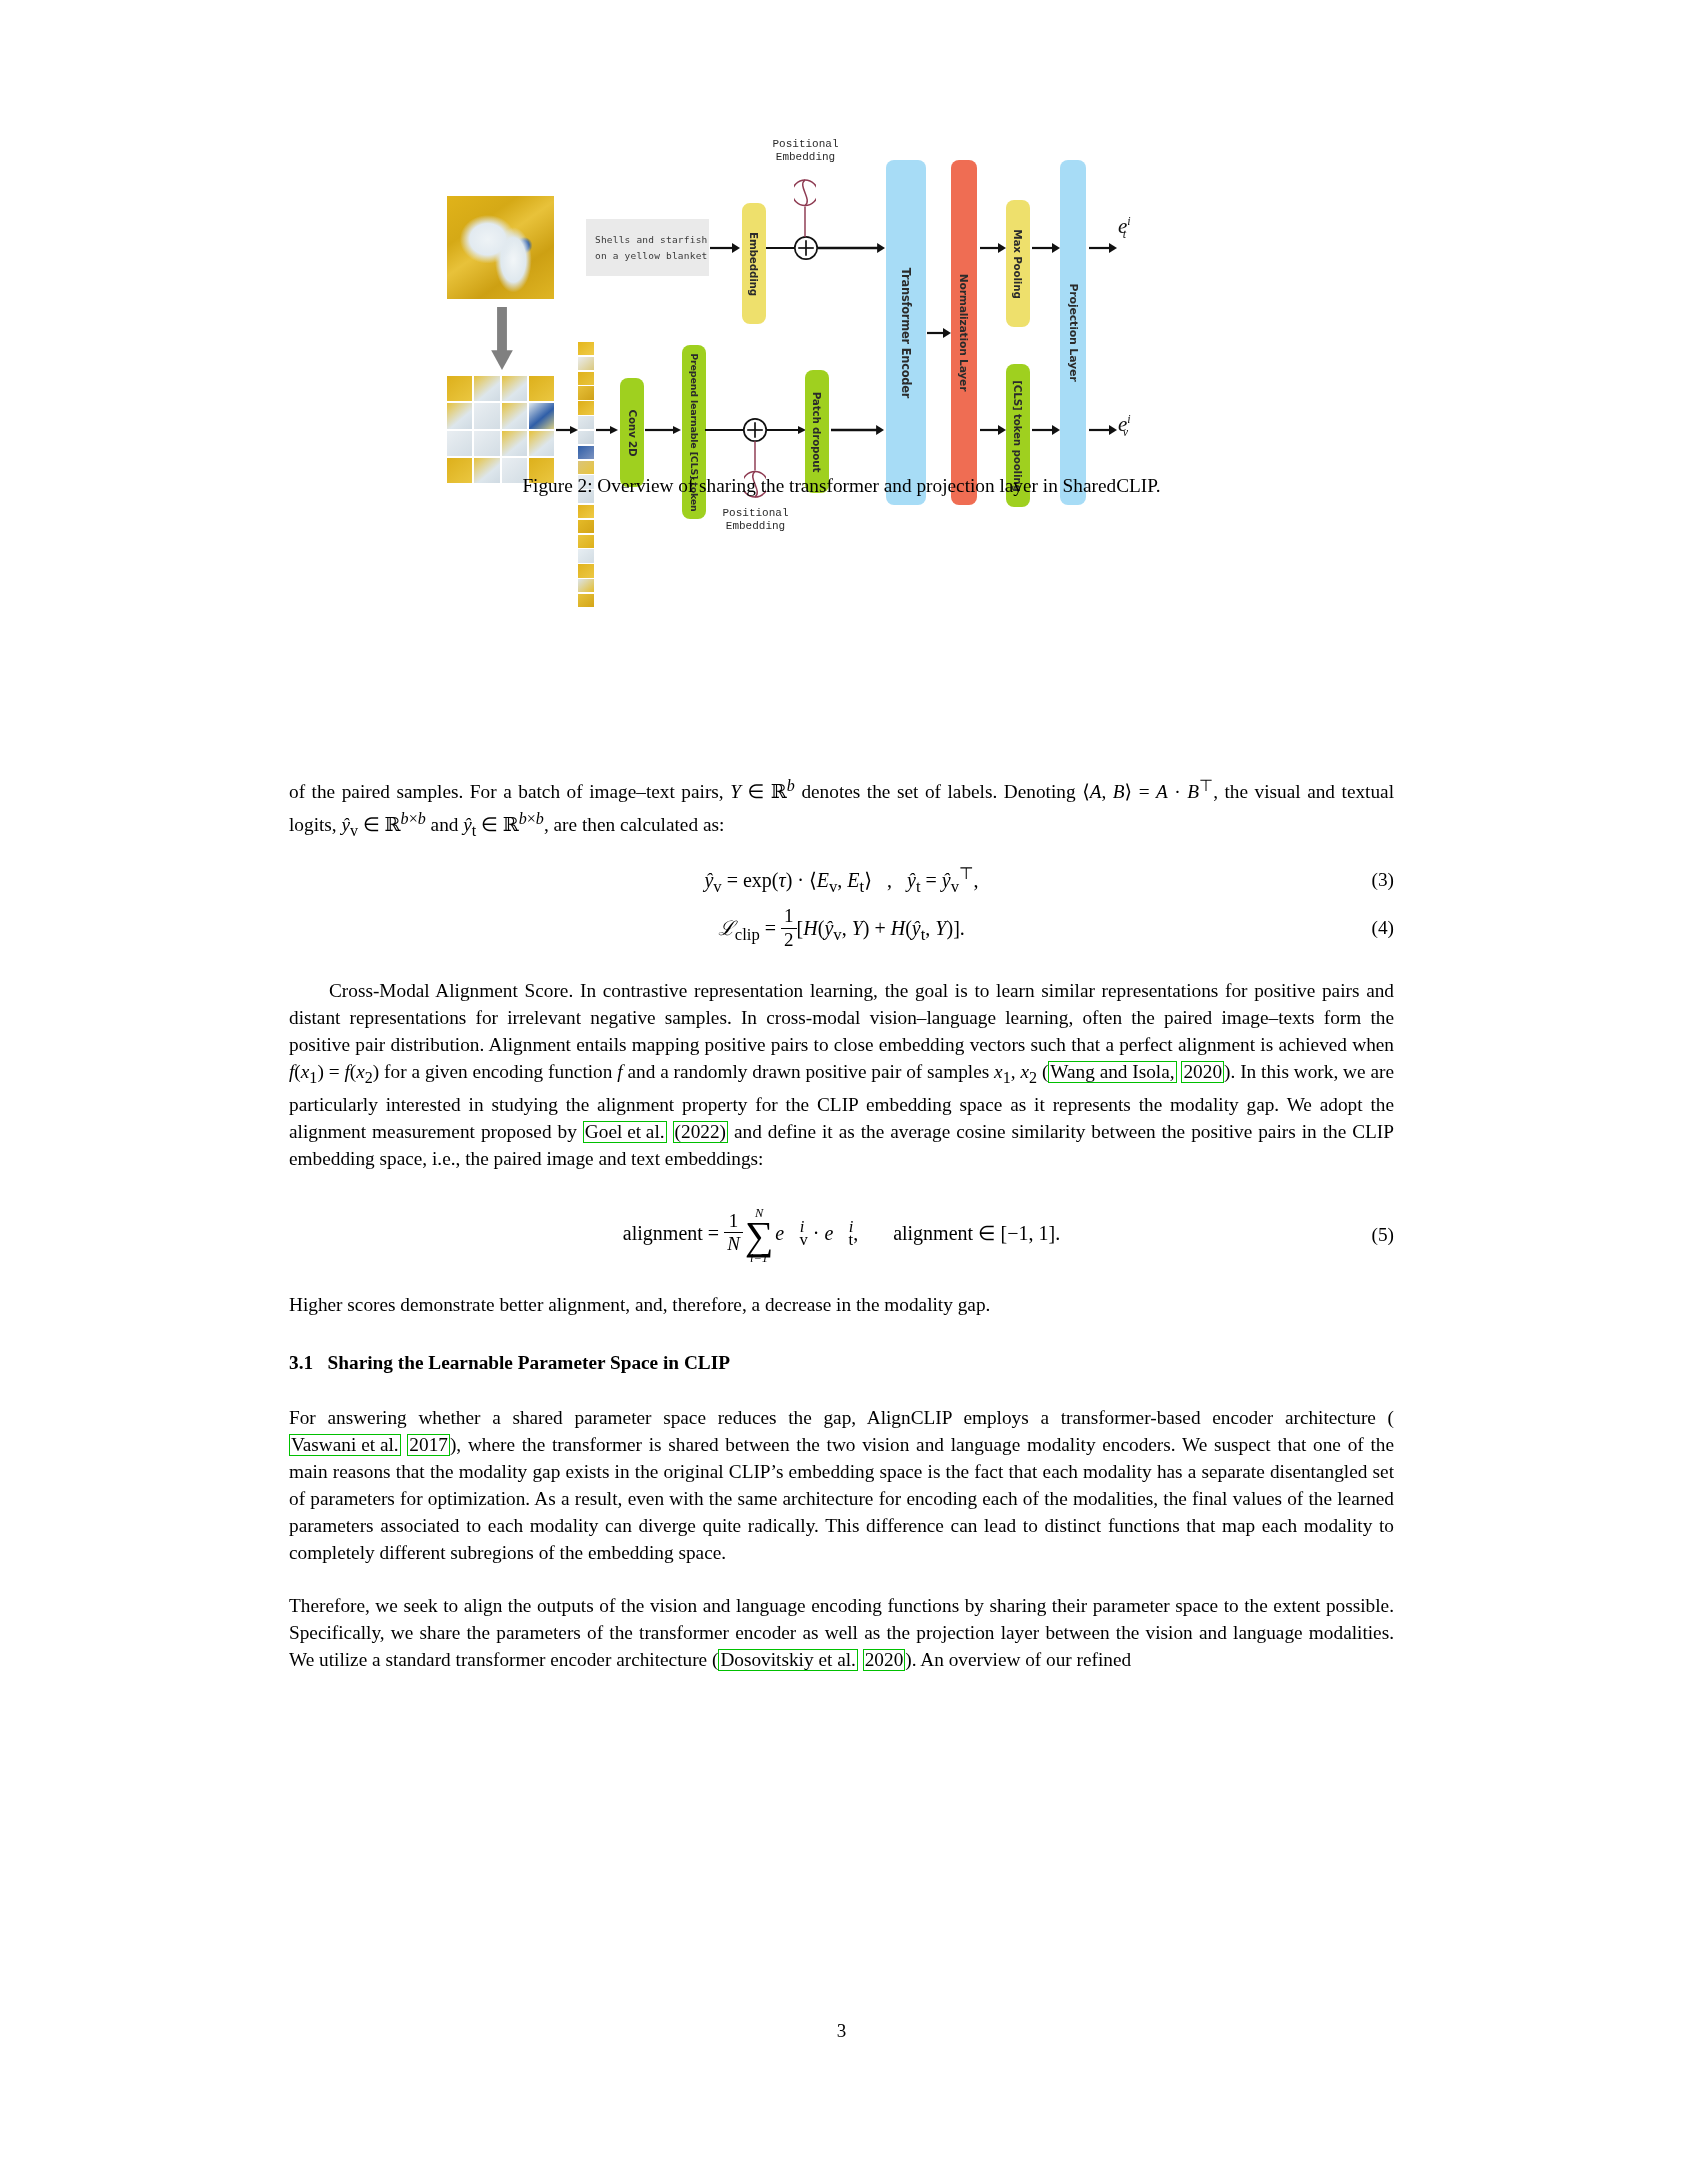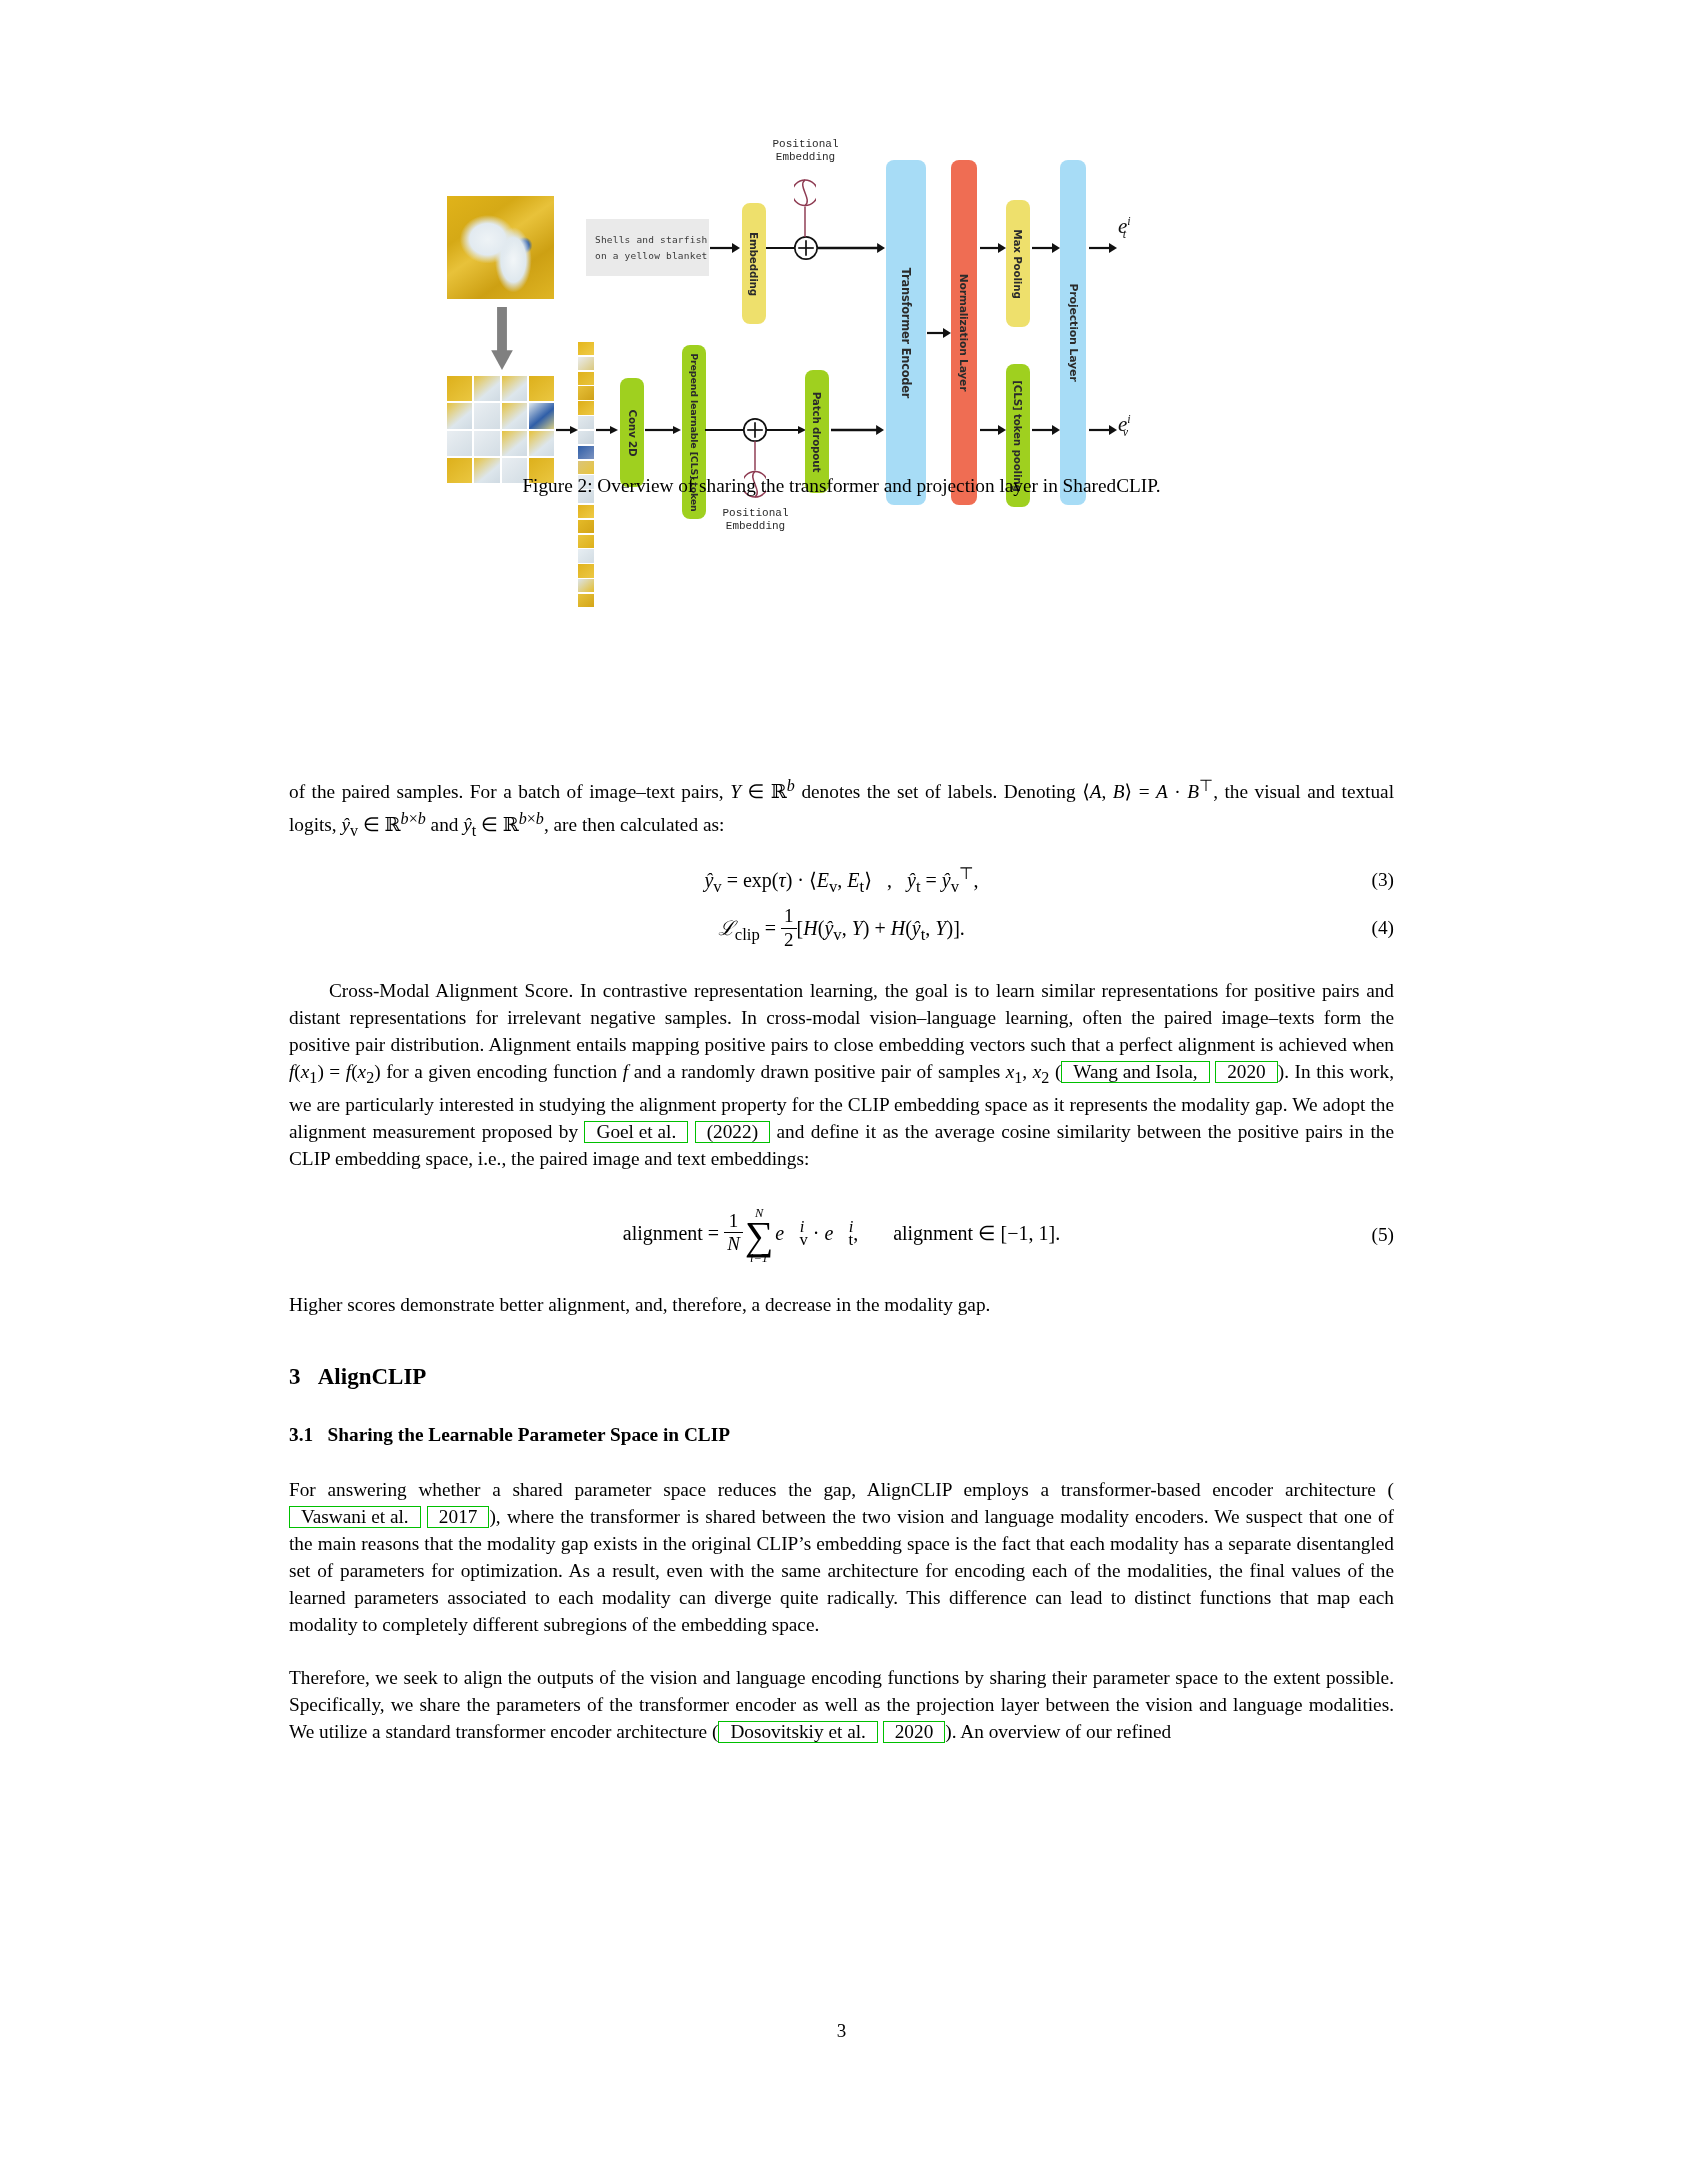--- a/index.html
+++ b/index.html
@@ -148,21 +148,21 @@
   }
   .eqnum{
     position:absolute;right:0;top:50%;
     transform:translateY(-50%);
     font-size:19.3px;
   }
   i.m{font-style:italic;}
   .bb{font-family:"DejaVu Serif",serif;}
   .cite{
     border:1.6px solid #00c000;
-    padding:0 11px;
+    padding:0 1px;
     display:inline-block;
     line-height:1.02;
   }
   .bold{font-weight:normal;margin-left:40px;}
   h2.sec{
     font-size:23px;font-weight:bold;margin:0;
     font-family:"Liberation Serif",serif;
   }
   h3.sub{
     font-size:19.3px;font-weight:bold;margin:0;
@@ -419,23 +419,20 @@
 
     <p class="para" style="margin-top:26px;"><span class="bold">Cross-Modal Alignment Score.</span><span> In contrastive representation learning, the goal is to learn similar representations for positive pairs and distant representations for irrelevant negative samples.  In cross-modal vision–language learning, often the paired image–texts form the positive pair distribution. Alignment entails mapping positive pairs to close embedding vectors such that a perfect alignment is achieved when </span><i class="m">f</i>(<i class="m">x</i><sub>1</sub>) = <i class="m">f</i>(<i class="m">x</i><sub>2</sub>)<span> for a given encoding function </span><i class="m">f</i><span> and a randomly drawn positive pair of samples </span><i class="m">x</i><sub>1</sub>, <i class="m">x</i><sub>2</sub><span> (</span><span class="cite">Wang and Isola,</span> <span class="cite">2020</span><span>). In this work, we are particularly interested in studying the alignment property for the CLIP embedding space as it represents the modality gap. We adopt the alignment measurement proposed by </span><span class="cite">Goel et al.</span> <span class="cite">(2022)</span><span> and define it as the average cosine similarity between the positive pairs in the CLIP embedding space, i.e., the paired image and text embeddings:</span></p>
 
     <div class="eq" style="margin-top:30px;height:63px;line-height:63px;">
       <span style="line-height:1;"><span>alignment</span> = <span class="frac"><span class="n">1</span><span class="d"><i class="m">N</i></span></span><span class="bigsum"><span class="up">N</span><span class="sg">∑</span><span class="lo">i=1</span></span><span class="vecarrow"><i class="m">e⃗</i></span><sup style="font-style:italic;">i</sup><sub style="margin-left:-5px;">v</sub> · <span class="vecarrow"><i class="m">e⃗</i></span><sup style="font-style:italic;">i</sup><sub style="margin-left:-5px;">t</sub>, &nbsp;&nbsp;&nbsp;&nbsp;&nbsp; <span>alignment</span> ∈ <span>[−1, 1].</span></span>
       <span class="eqnum">(5)</span>
     </div>
 
     <p class="para" style="margin-top:26px;">Higher scores demonstrate better alignment, and, therefore, a decrease in the modality gap.</p>
 
-    <h2 class="sec" style="margin-top:46px;">
-      <span>3</span>&nbsp;&nbsp;&nbsp;<span>AlignCLIP</span>
-    </h2>
 
     <h3 class="sub" style="margin-top:34px;">
       <span>3.1</span>&nbsp;&nbsp;&nbsp;<span>Sharing the Learnable Parameter Space in CLIP</span>
     </h3>
 
     <p class="para" style="margin-top:30px;"><span>For answering whether a shared parameter space reduces the gap, AlignCLIP employs a transformer-based encoder architecture (</span><span class="cite">Vaswani et al.</span> <span class="cite">2017</span><span>), where the transformer is shared between the two vision and language modality encoders. We suspect that one of the main reasons that the modality gap exists in the original CLIP’s embedding space is the fact that each modality has a separate disentangled set of parameters for optimization.  As a result, even with the same architecture for encoding each of the modalities, the final values of the learned parameters associated to each modality can diverge quite radically. This difference can lead to distinct functions that map each modality to completely different subregions of the embedding space.</span></p>
 
     <p class="para" style="margin-top:26px;"><span>Therefore, we seek to align the outputs of the vision and language encoding functions by sharing their parameter space to the extent possible. Specifically, we share the parameters of the transformer encoder as well as the projection layer between the vision and language modalities.  We utilize a standard transformer encoder architecture (</span><span class="cite">Dosovitskiy et al.</span> <span class="cite">2020</span><span>). An overview of our refined</span></p>
 
   </div>

